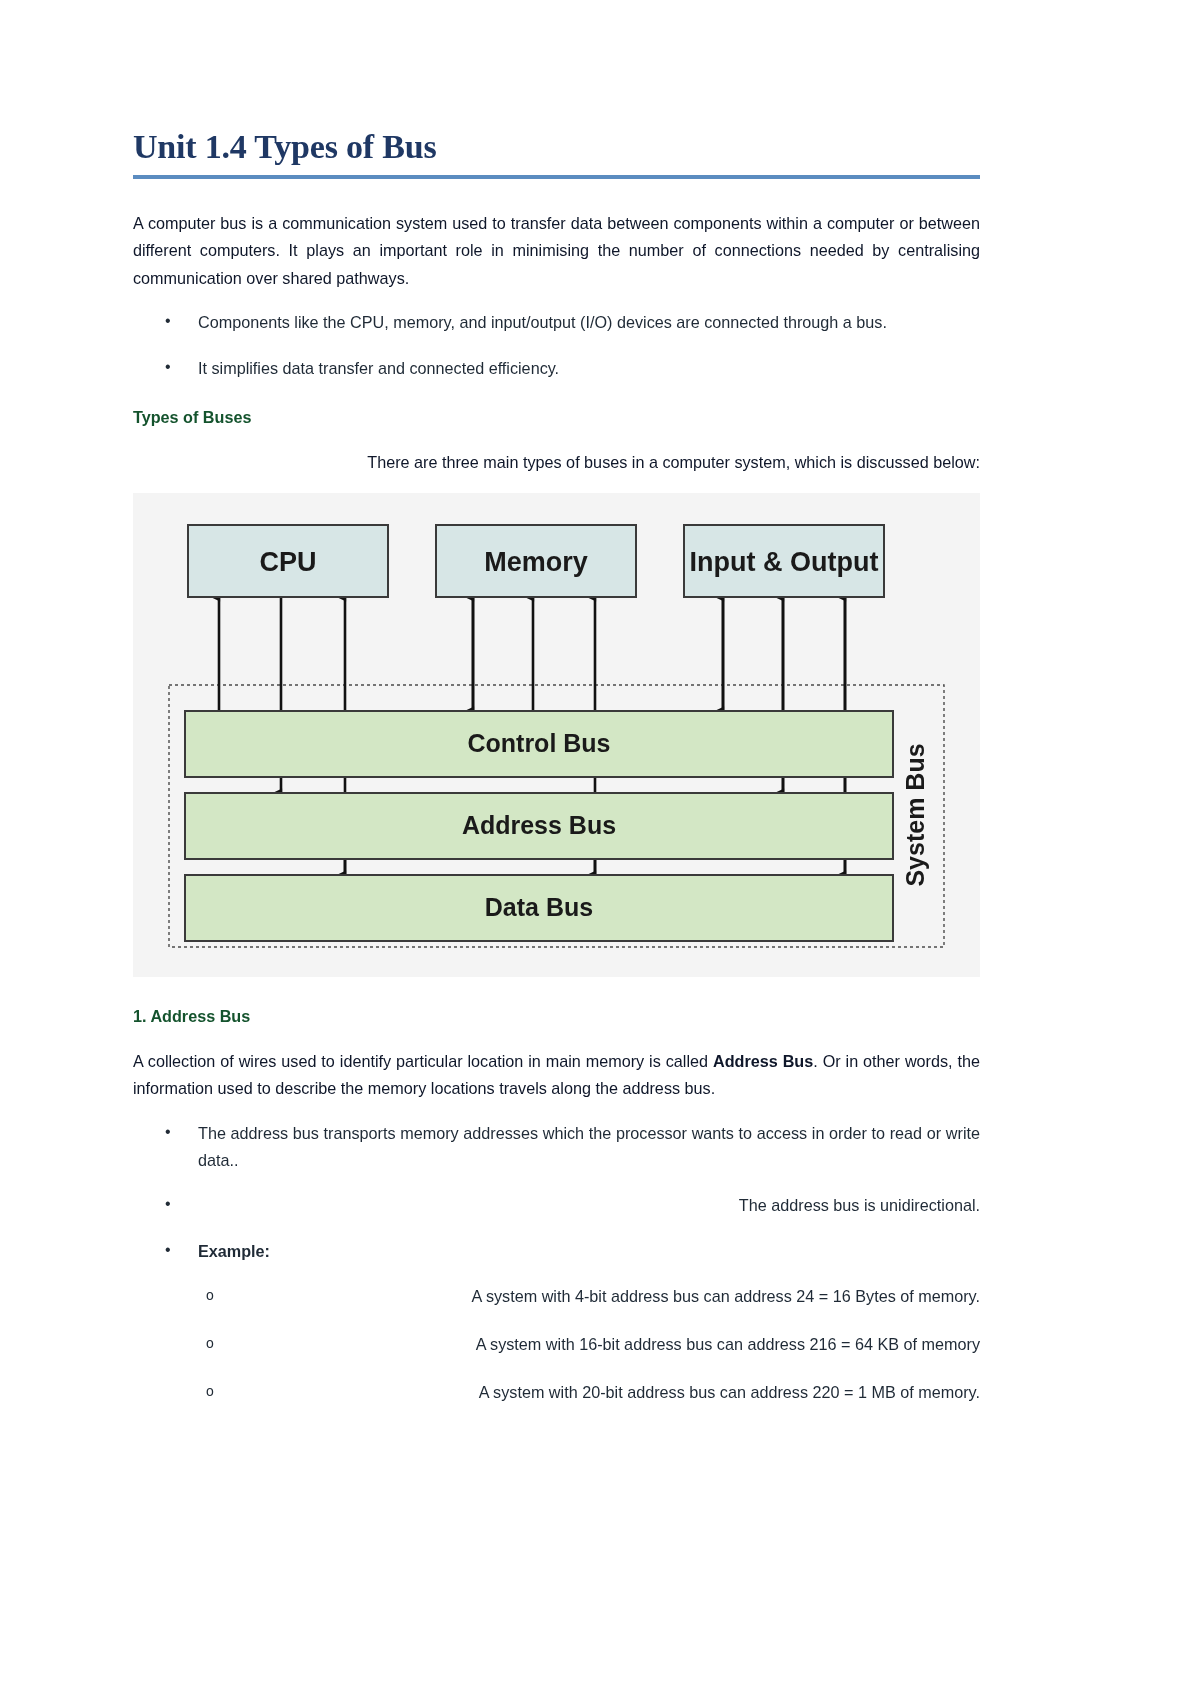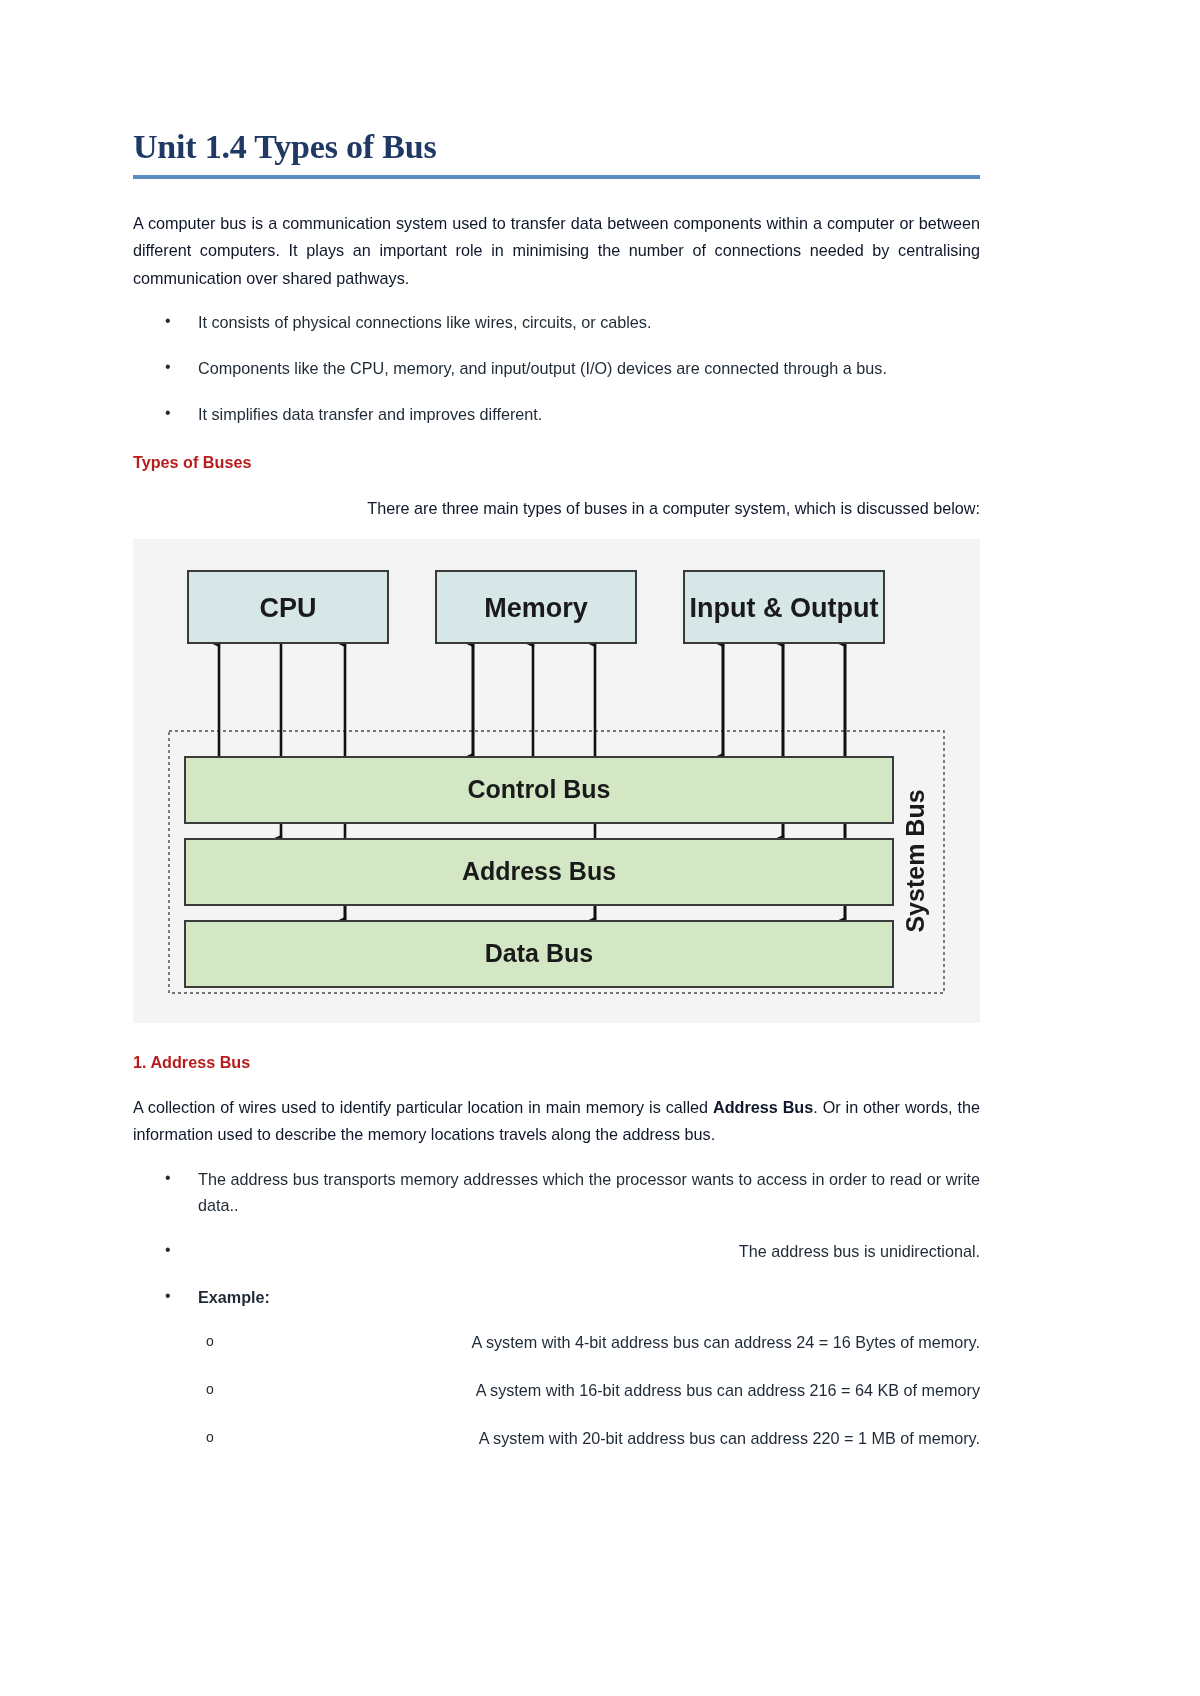--- a/index.html
+++ b/index.html
@@ -49,21 +49,21 @@
     color: #0f172a;
     width: 847px;
   }
   .para.left { text-align: right; }
   .bold { font-weight: bold; text-align: center; }
   .sub-head {
     font-size: 16.2px;
     font-weight: bold;
     line-height: 1.68;
     margin: 0 0 18px 0;
-    color: #b91c1c;
+    color: #14532d;
   }
 
   
   ul.bullets {
     list-style: none;
     margin: 0 0 14px 0;
     padding: 0;
     width: 847px;
   }
   ul.bullets > li {
@@ -141,23 +141,22 @@
 <body>
 
 <div class="page">
 
   <h1 class="doc-title">Unit 1.4 Types of Bus</h1>
   <div class="title-rule"></div>
 
   <p class="para">A computer bus is a communication system used to transfer data between components within a computer or between different computers. It plays an important role in minimising the number of connections needed by centralising communication over shared pathways.</p>
 
   <ul class="bullets left">
-    <li>It consists of physical connections like wires, circuits, or cables.</li>
     <li>Components like the CPU, memory, and input/output (I/O) devices are connected through a bus.</li>
-    <li>It simplifies data transfer and improves different.</li>
+    <li>It simplifies data transfer and connected efficiency.</li>
   </ul>
 
   <div class="sub-head" style="margin-top:22px;">Types of Buses</div>
 
   <p class="para left">There are three main types of buses in a computer system, which is discussed below:</p>
 
   <div class="figure">
     <svg width="847" height="484" viewBox="0 0 847 484" xmlns="http://www.w3.org/2000/svg">
       <defs>
         <marker id="arrUp" markerWidth="10" markerHeight="10" refX="5" refY="8.5" orient="auto" markerUnits="userSpaceOnUse">

